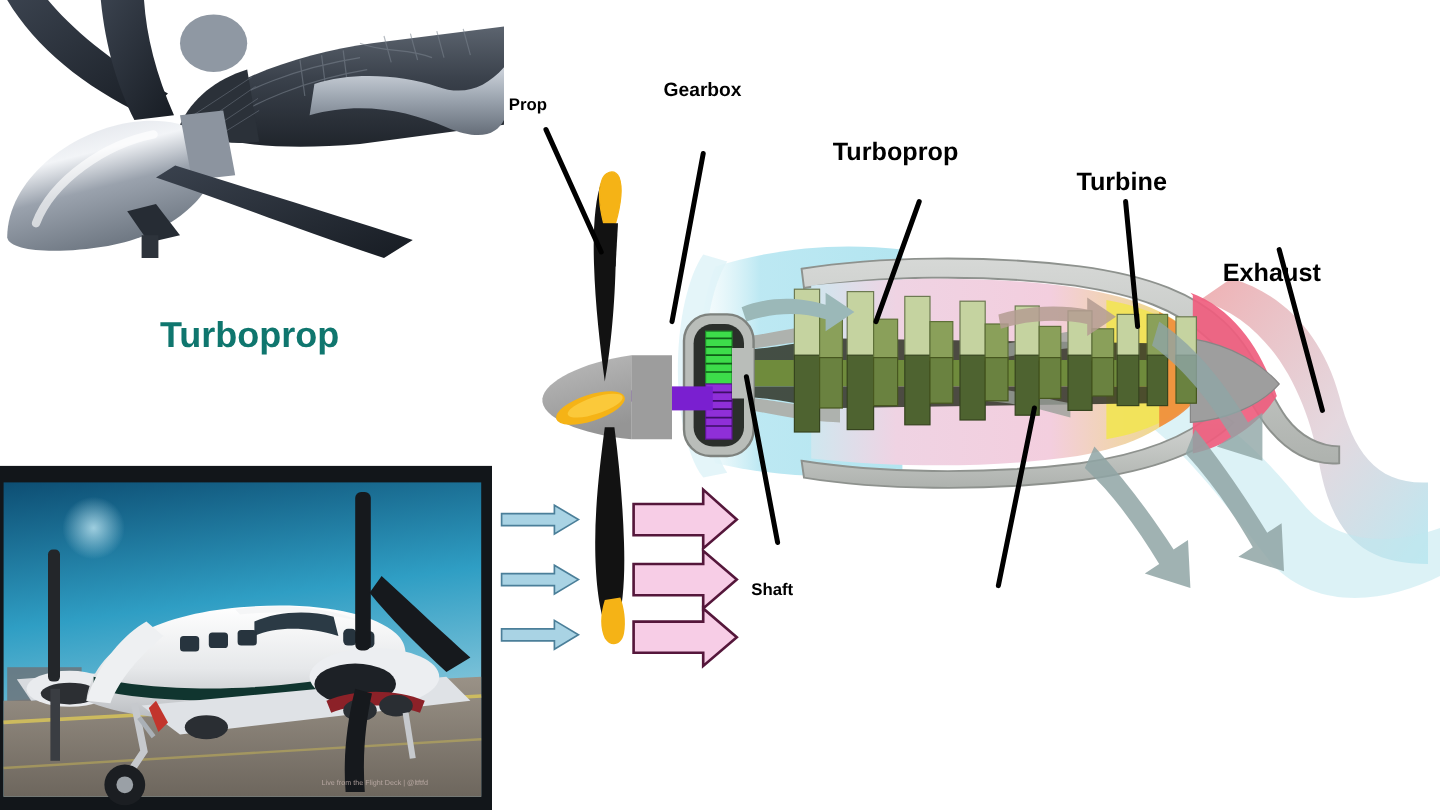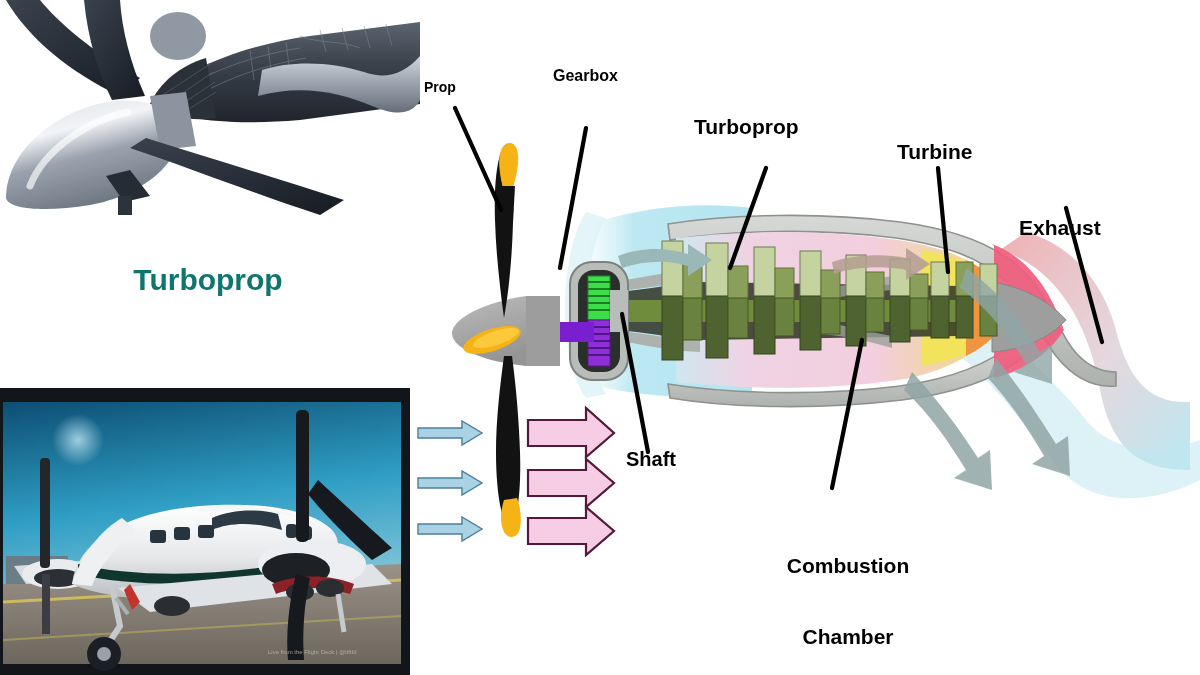--- a/index.html
+++ b/index.html
@@ -393,20 +393,16 @@
 <div class="lbl" style="left:424px;top:80px;font-size:14px;">Prop</div>
 
 <div class="lbl" style="left:553px;top:67px;font-size:16px;">Gearbox</div>
 
 <div class="lbl" style="left:694px;top:115px;font-size:21px;">Turboprop</div>
 
 <div class="lbl" style="left:897px;top:140px;font-size:21px;">Turbine</div>
 
 <div class="lbl" style="left:1019px;top:172px;font-size:21px;margin-top:44px;">Exhaust</div>
 
-<div class="lbl" style="left:626px;top:448px;font-size:20px;">Shaft</div>
-
-<div class="lbl" style="left:778px;top:507px;font-size:21px;text-align:center;width:140px;">
-  <div>Combustion</div>
-  <div>Chamber</div>
+<div class="lbl" style="left:626px;top:484px;font-size:14px;">Shaft</div>
+
+
 </div>
 
-</div>
-
 </body></html>

